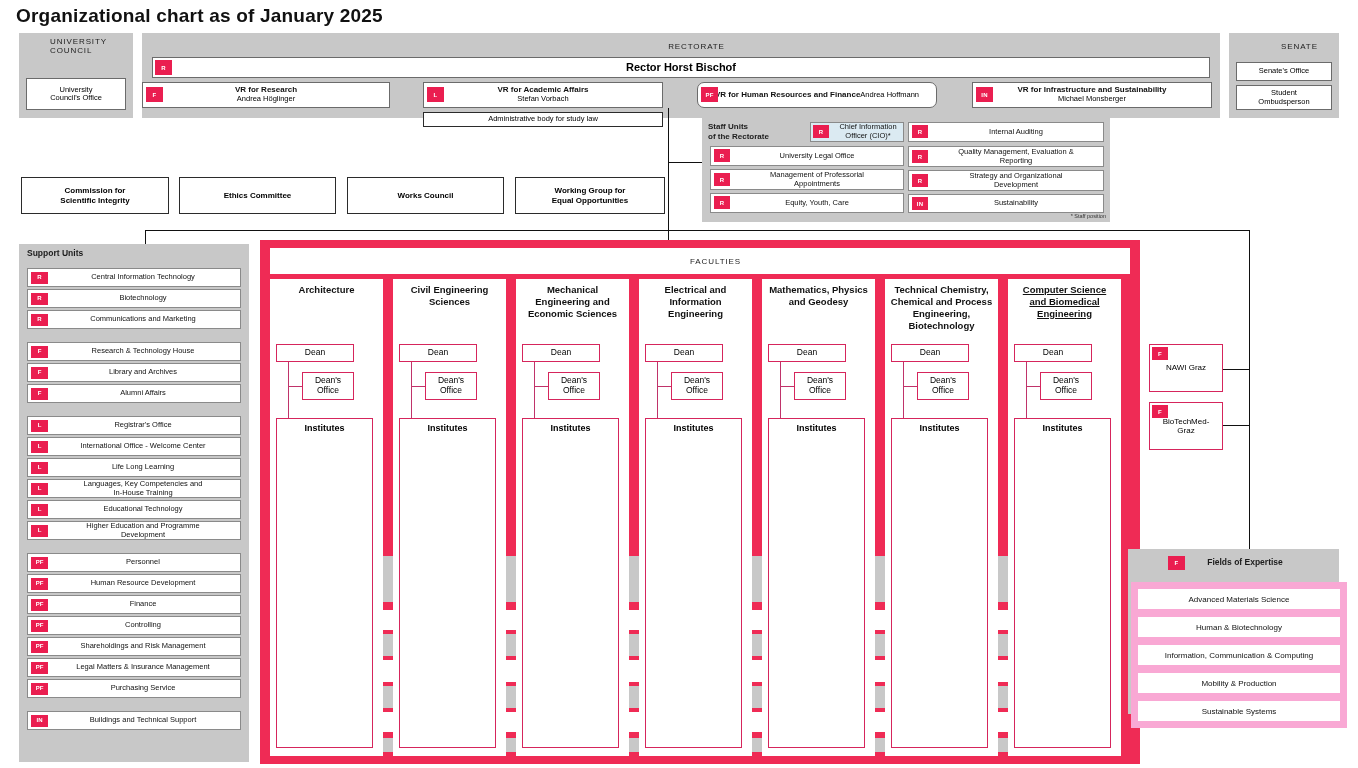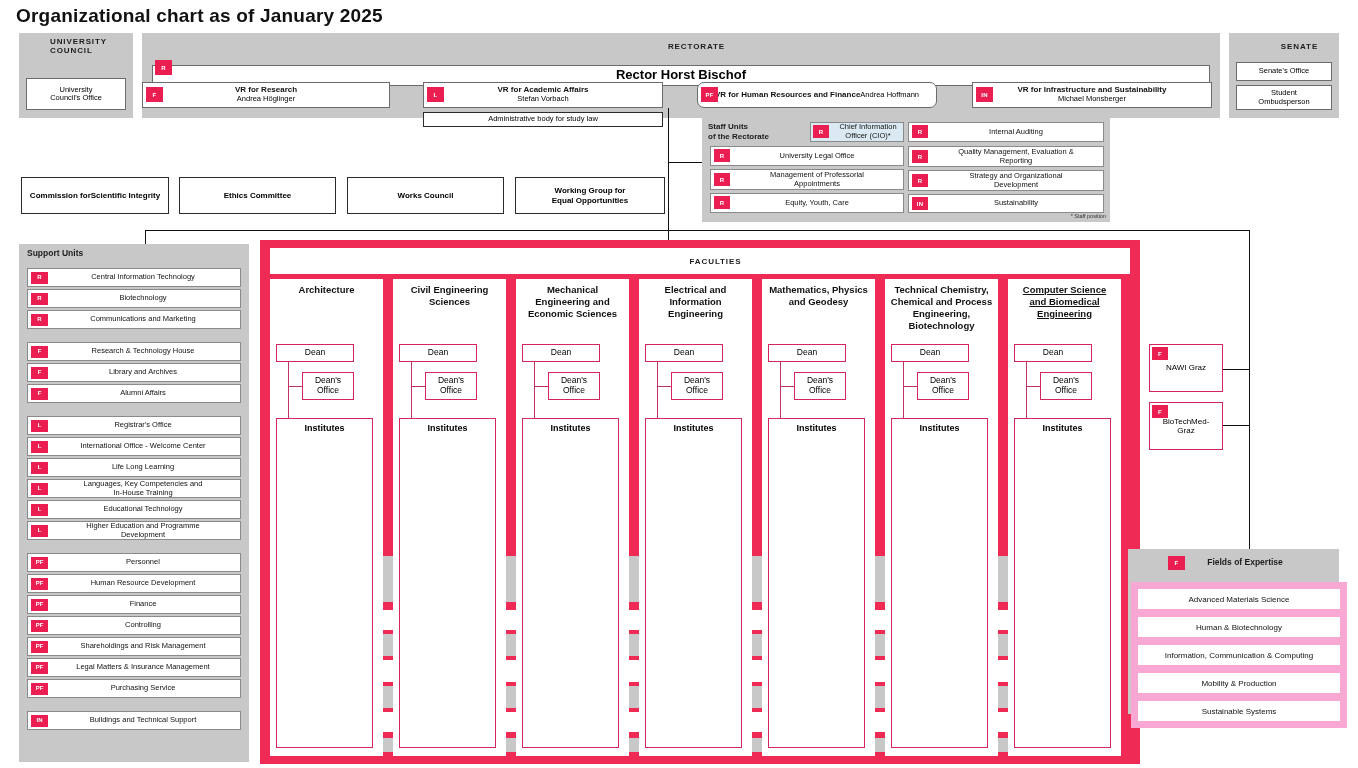--- a/index.html
+++ b/index.html
@@ -30,21 +30,21 @@
   .badge{
     position:absolute;background:#ea1e50;color:#ffffff;
     font-size:6px;font-weight:bold;letter-spacing:.2px;
     display:flex;align-items:center;justify-content:center;
   }
   .title{
     font-size:19px;font-weight:bold;color:#111;
     letter-spacing:.2px;
   }
   .sect-head{
-    font-size:8px;font-weight:bold;color:#1c1c1c;letter-spacing:.9px;
+    font-size:8px;font-weight:normal;color:#1c1c1c;letter-spacing:.9px;
     display:flex;align-items:center;justify-content:center;padding-left:31px;
   }
   .vline{position:absolute;background:#111;width:1px;}
   .hline{position:absolute;background:#111;height:1px;}
   .vline-r{position:absolute;background:#c0336a;width:1px;}
   .hline-r{position:absolute;background:#c0336a;height:1px;}
 
   
   #faculties-frame{background:#ef2b55;}
   .fac-col{background:#ffffff;}
@@ -88,21 +88,21 @@
 <div class="abs gray-panel" style="left:19px;top:33px;width:114px;height:85px;"></div>
 <div class="abs sect-head" style="left:19px;top:38px;width:114px;height:16px;">UNIVERSITY  COUNCIL</div>
 <div class="abs wbox-thin" style="left:26px;top:78px;width:100px;height:32px;flex-direction:column;font-size:7.5px;">
   <span>University</span>
   <span>Council's Office</span>
 </div>
 
 <div class="abs gray-panel" style="left:142px;top:33px;width:1078px;height:85px;"></div>
 <div class="abs sect-head" style="left:142px;top:38px;width:1078px;height:16px;">RECTORATE</div>
 
-<div class="abs wbox-thin" style="left:152px;top:57px;width:1058px;height:21px;font-size:13px;font-weight:bold;margin-top:8px;">
+<div class="abs wbox-thin" style="left:152px;top:57px;width:1058px;height:21px;font-size:11px;font-weight:bold;">
   <span>Rector Horst Bischof</span>
 </div>
 <div class="badge" style="left:155px;top:60px;width:17px;height:15px;">R</div>
 
 <div class="abs wbox-thin" style="left:142px;top:82px;width:248px;height:26px;flex-direction:column;">
   <span class="fac-sub-b" style="font-size:8px;">VR for Research</span>
   <span style="font-size:7.5px;">Andrea Höglinger</span>
 </div>
 <div class="badge" style="left:146px;top:87px;width:17px;height:15px;">F</div>
 
@@ -143,21 +143,21 @@
 <div class="hline" style="left:668px;top:162px;width:34px;"></div>
 
 <div class="hline" style="left:145px;top:230px;width:523px;"></div>
 <div class="vline" style="left:145px;top:230px;height:14px;"></div>
 
 <div class="hline" style="left:668px;top:230px;width:582px;"></div>
 <div class="vline" style="left:1249px;top:230px;height:328px;"></div>
 <div class="hline" style="left:1223px;top:369px;width:27px;"></div>
 <div class="hline" style="left:1223px;top:425px;width:27px;"></div>
 
-<div class="abs wbox" style="left:21px;top:177px;width:148px;height:37px;flex-direction:row;font-size:8px;font-weight:bold;">
+<div class="abs wbox" style="left:21px;top:177px;width:148px;height:37px;flex-direction:column;font-size:8px;font-weight:bold;">
   <span>Commission for</span>
   <span>Scientific Integrity</span>
 </div>
 <div class="abs wbox" style="left:179px;top:177px;width:157px;height:37px;font-size:8px;font-weight:bold;">
   <span>Ethics Committee</span>
 </div>
 <div class="abs wbox" style="left:347px;top:177px;width:157px;height:37px;font-size:8px;font-weight:bold;">
   <span>Works Council</span>
 </div>
 <div class="abs wbox" style="left:515px;top:177px;width:150px;height:37px;flex-direction:column;font-size:8px;font-weight:bold;">

